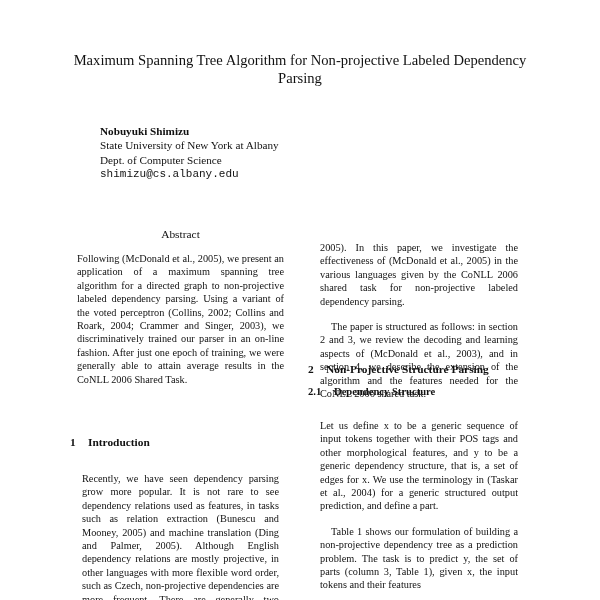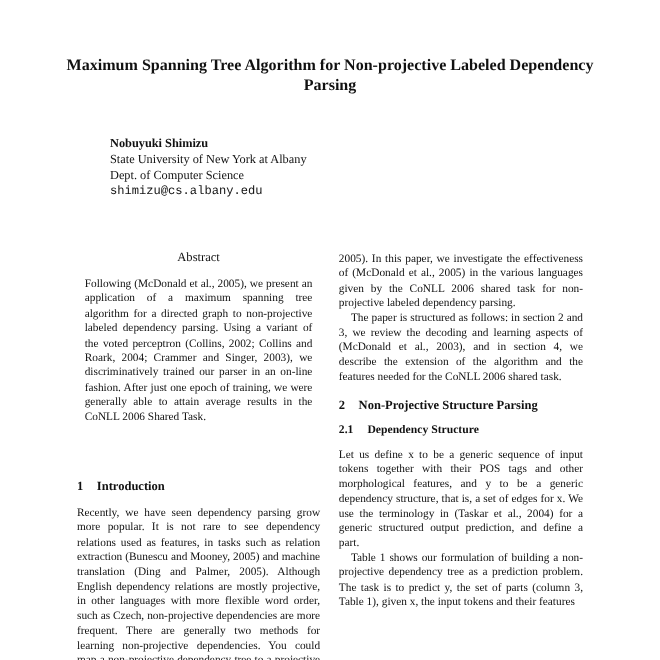--- a/index.html
+++ b/index.html
@@ -1,33 +1,33 @@
 <!DOCTYPE html>
 <html><head>
   <meta charset="utf-8">
   <style>
     html, body { margin: 0; padding: 0; background: #ffffff; }
     body { width: 600px; height: 600px; overflow: hidden; position: relative;
            font-family: "Liberation Serif", "DejaVu Serif", serif; color: #111; }
     .title { position: absolute; top: 51px; left: 60px; width: 480px; text-align: center;
-             font-weight: bold; font-size: 14.6px; line-height: 18px; }
+             font-weight: normal; font-size: 14.6px; line-height: 18px; }
     .author-block { position: absolute; top: 124px; left: 100px; width: 400px; text-align: left;
                     font-size: 11.2px; line-height: 14.4px; }
     .author-name { font-weight: bold; }
     .email { font-family: "Liberation Mono", "DejaVu Sans Mono", monospace; font-size: 11px; }
     .abstract-heading { position: absolute; top: 228px; left: 70px; width: 221px; text-align: center;
                         font-weight: normal; font-size: 11.4px; }
     .abstract-body { position: absolute; top: 252px; left: 77px; width: 207px; text-align: justify;
                      font-size: 10.3px; line-height: 13.4px; }
     .section-heading { position: absolute; font-weight: bold; font-size: 11.4px; }
     .subsection-heading { position: absolute; font-weight: bold; font-size: 10.6px; }
     .sec-num { display: inline-block; width: 18px; }
     .subsec-num { display: inline-block; width: 26px; }
     .para { position: absolute; text-align: justify; font-size: 10.3px; line-height: 13.4px; }
-    .para p { margin: 0; }
+    .para p { margin: 12px; }
     .indent { text-indent: 11px; }
   </style>
 </head>
 <body>
 
 <div>
 
   <div class="title">Maximum Spanning Tree Algorithm for Non-projective Labeled Dependency Parsing</div>
 
   <div class="author-block">

